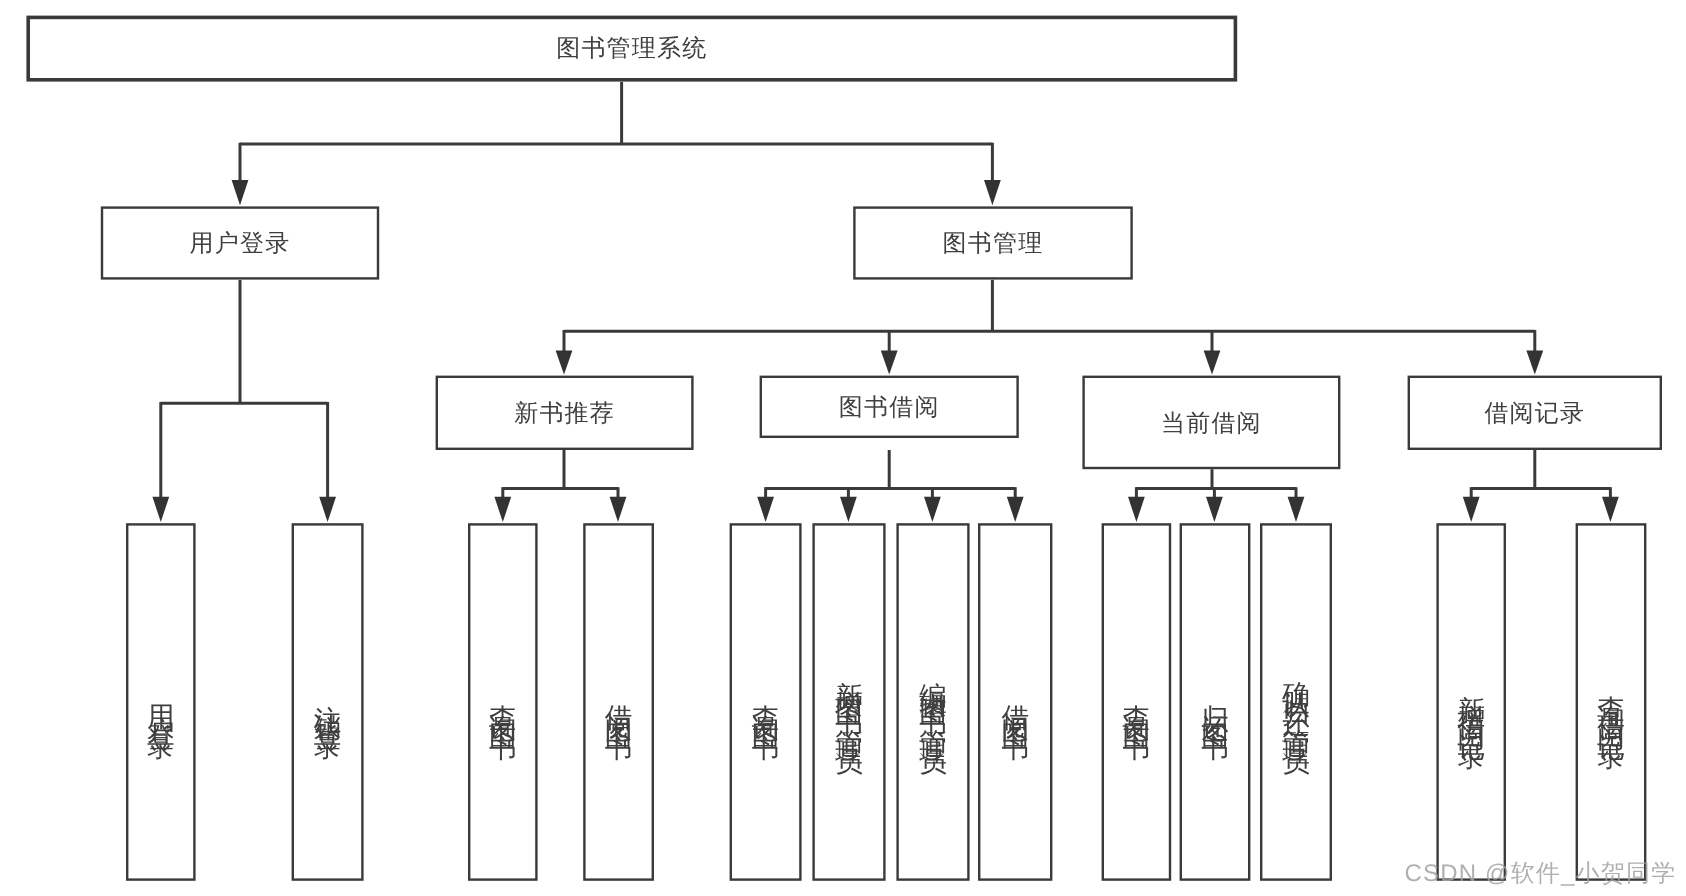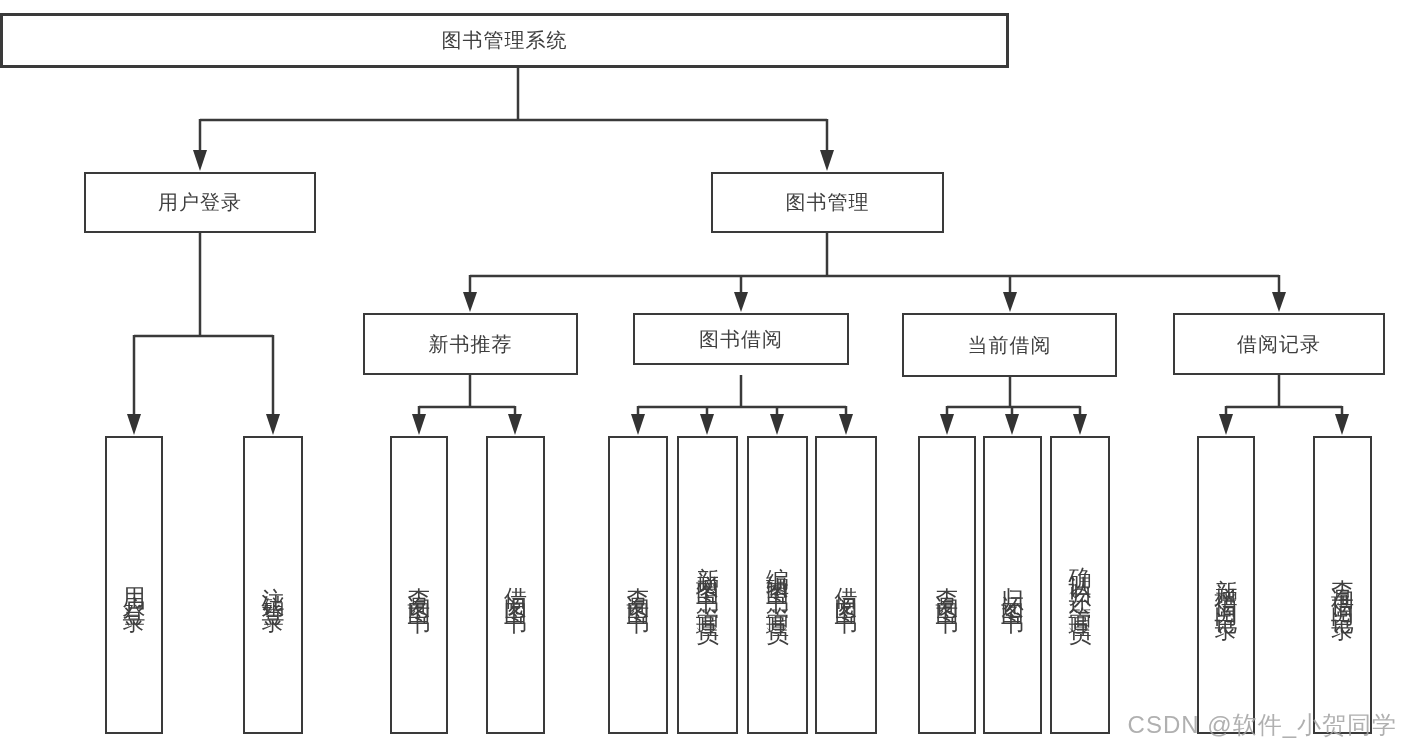--- a/index.html
+++ b/index.html
@@ -52,21 +52,21 @@
   .node-leaf .vtext {
     writing-mode: vertical-rl;
     letter-spacing: 8px;
     line-height: 1;
     white-space: nowrap;
   }
   .watermark {
     position: absolute;
     right: 8px;
     bottom: 6px;
-    font-size: 24px;
+    font-size: 20px;
     color: #a3a3a3;
     letter-spacing: 1px;
     z-index: 5;
     opacity: 0.85;
   }
 </style>
 </head>
 <body>
 
 <div class="canvas">
@@ -140,38 +140,38 @@
     <g>
       <line x1="1279" y1="375" x2="1279" y2="407"></line>
       <line x1="1226" y1="407" x2="1342" y2="407"></line>
       <line x1="1226" y1="406" x2="1226" y2="417"></line>
       <polygon points="1219,414 1233,414 1226,435"></polygon>
       <line x1="1342" y1="406" x2="1342" y2="417"></line>
       <polygon points="1335,414 1349,414 1342,435"></polygon>
     </g>
   </svg>
 
-  <div class="node node-h node-root" style="left:0; top:13px; width:1009px; height:55px;">
+  <div class="node node-h node-root" style="left:22px; top:13px; width:1009px; height:55px;">
     <span>图书管理系统</span>
   </div>
 
   <div class="node node-h" style="left:84px; top:172px; width:232px; height:61px;">
     <span>用户登录</span>
   </div>
   <div class="node node-h" style="left:363px; top:313px; width:215px; height:62px;">
     <span>新书推荐</span>
   </div>
 
   <div class="node node-h" style="left:711px; top:172px; width:233px; height:61px;">
     <span>图书管理</span>
   </div>
   <div class="node node-h" style="left:633px; top:313px; width:216px; height:52px;">
     <span>图书借阅</span>
   </div>
-  <div class="node node-h" style="left:902px; top:313px; width:215px; height:64px;">
+  <div class="node node-h" style="left:902px; top:313px; width:215px; height:78px;">
     <span>当前借阅</span>
   </div>
   <div class="node node-h" style="left:1173px; top:313px; width:212px; height:62px;">
     <span>借阅记录</span>
   </div>
 
   <div class="node node-leaf" style="left:105px; width:58px;">
     <span class="vtext">用户登录</span>
   </div>
   <div class="node node-leaf" style="left:243px; width:60px;">

